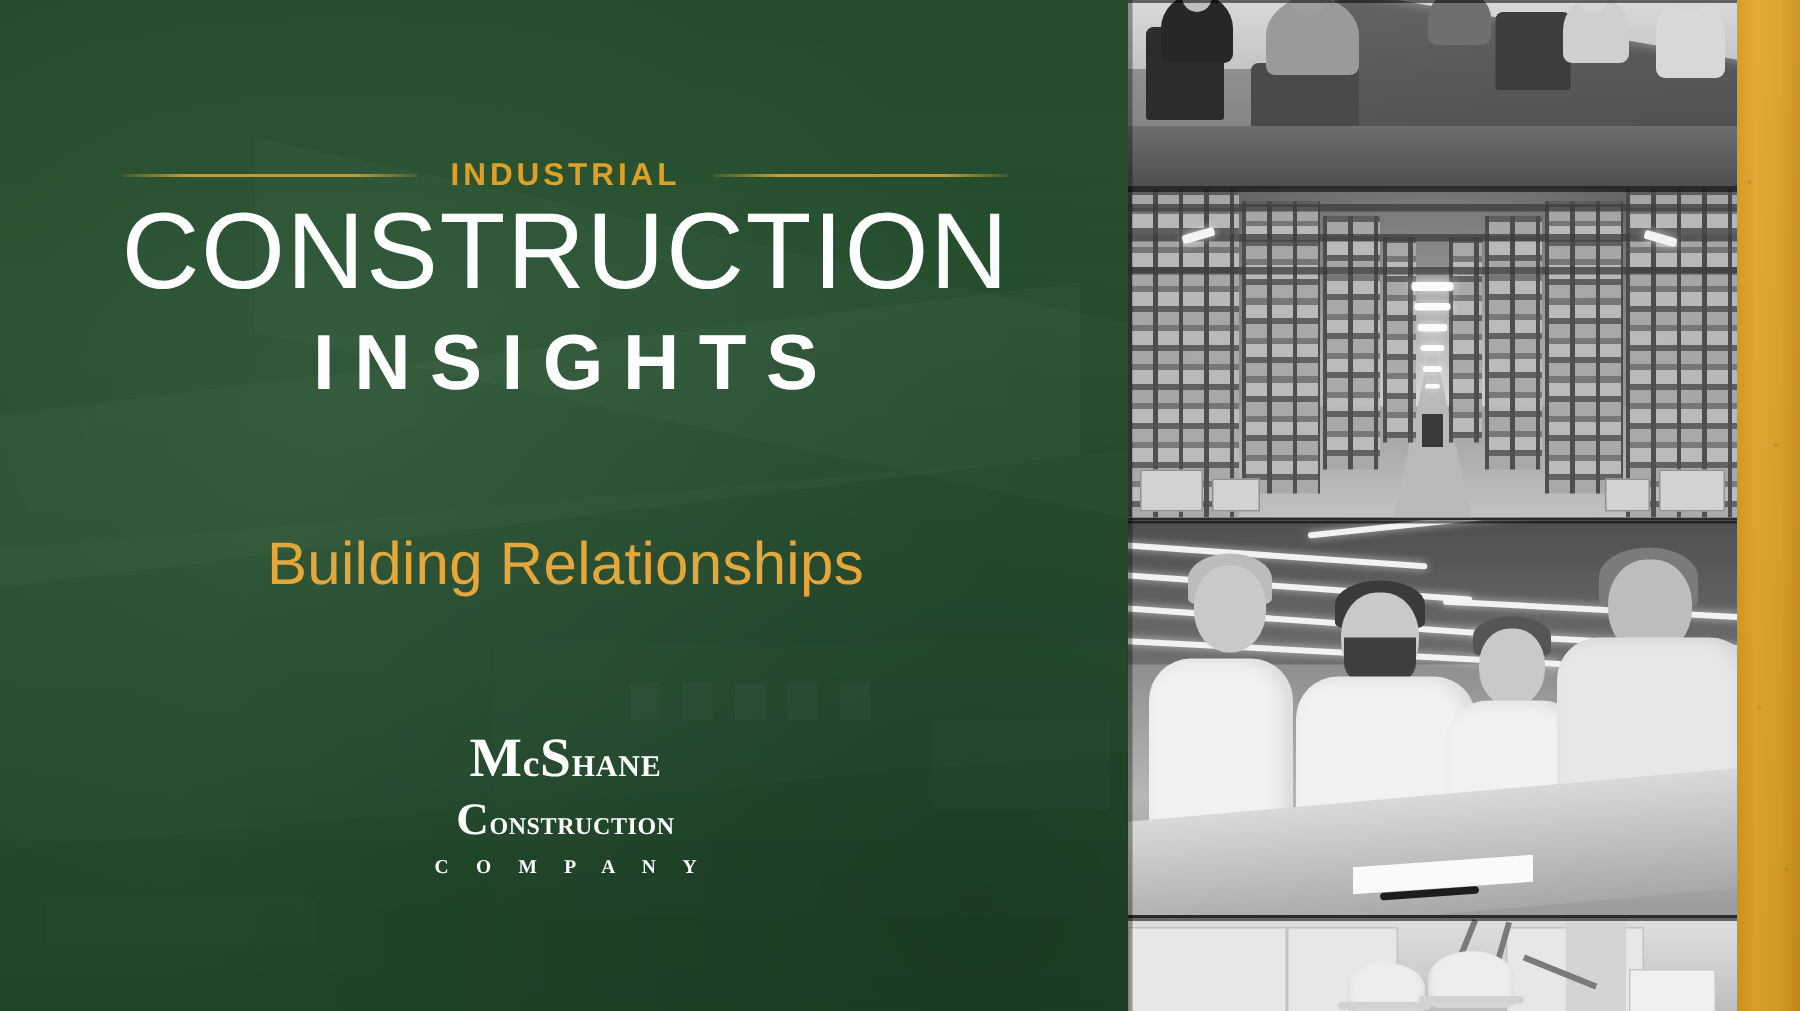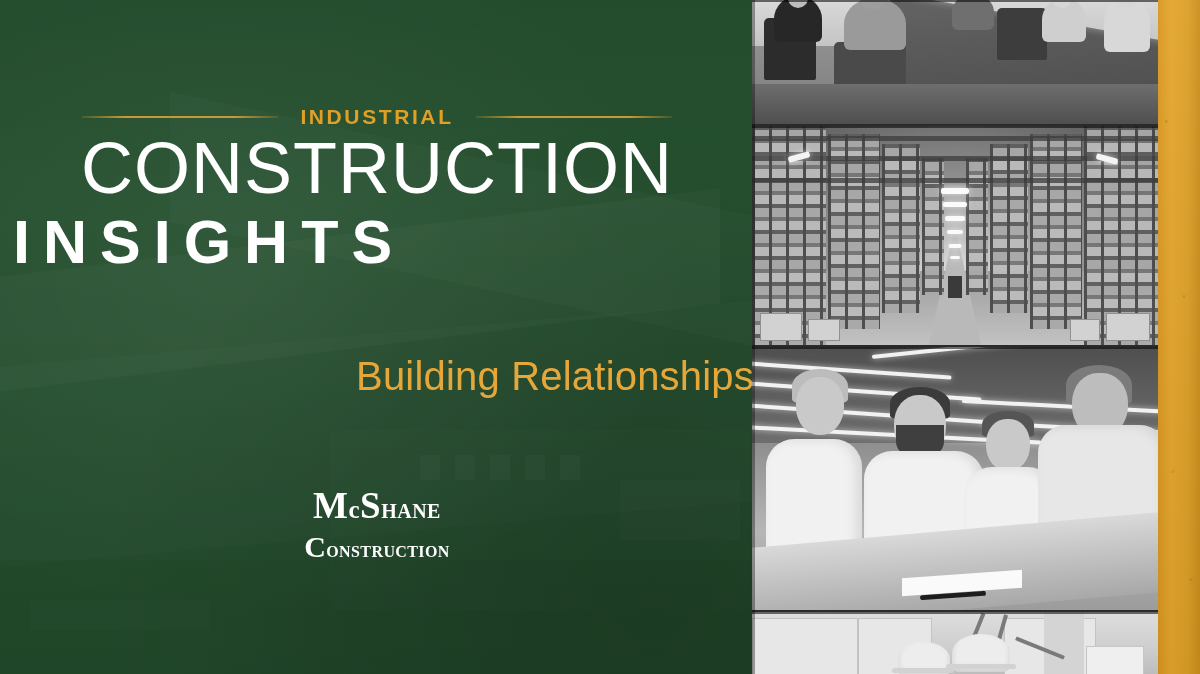--- a/index.html
+++ b/index.html
@@ -105,34 +105,34 @@
     font-size: 72px;
     line-height: 72px;
     font-weight: 300;
     letter-spacing: 1.0px;
     white-space: nowrap;
   }
   .title-bold {
     position: absolute;
     left: 0; top: 202px;
     width: 754px;
-    text-align: left;
+    text-align: center;
     color: #ffffff;
-    font-size: 61px;
+    font-size: 52px;
     line-height: 80px;
     font-weight: bold;
     letter-spacing: 13px;
     text-indent: 13px;
     white-space: nowrap;
   }
   .subtitle {
     position: absolute;
     left: 0; top: 352px;
     width: 754px;
-    text-align: right;
+    text-align: center;
     color: #e6a73a;
     font-size: 40px;
     line-height: 48px;
     font-weight: 400;
     letter-spacing: .2px;
     white-space: nowrap;
   }
 
   
   .logo {
@@ -384,20 +384,21 @@
 
     <div class="title-thin">CONSTRUCTION</div>
 
     <div class="title-bold">INSIGHTS</div>
 
     <div class="subtitle">Building Relationships</div>
 
     <div class="logo">
       <div class="logo-l1"><span class="cap">M</span><span class="mc">c</span><span class="cap">S</span><span class="small">HANE</span></div>
       <div class="logo-l2"><span class="cap">C</span><span class="small">ONSTRUCTION</span></div>
+      <div class="logo-l3">C O M P A N Y</div>
     </div>
   </div>
 
   <div class="photo-col">
 
     <div class="photo p-board">
       <div class="board-bg"></div>
       <div class="board-wall"></div>
       <div class="board-table"></div>
       <div class="chair ch1"></div>

